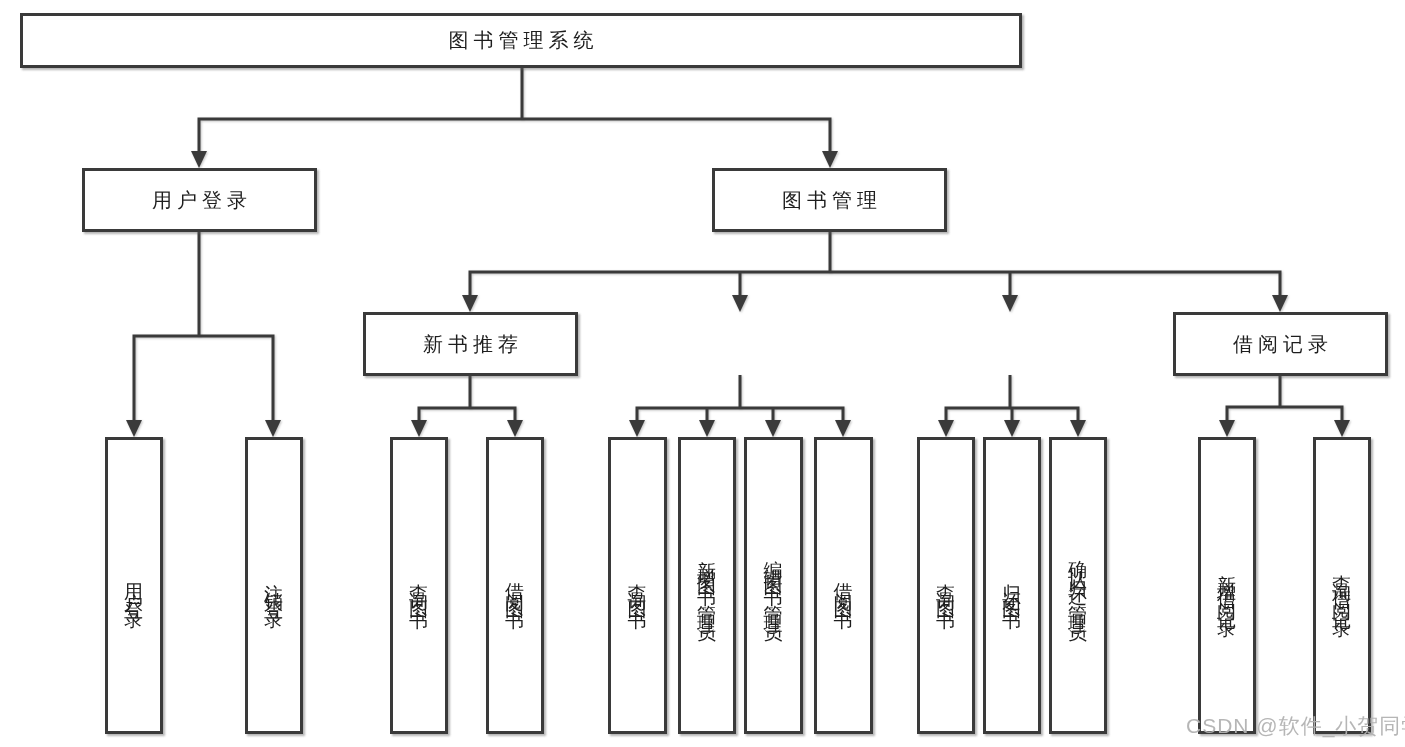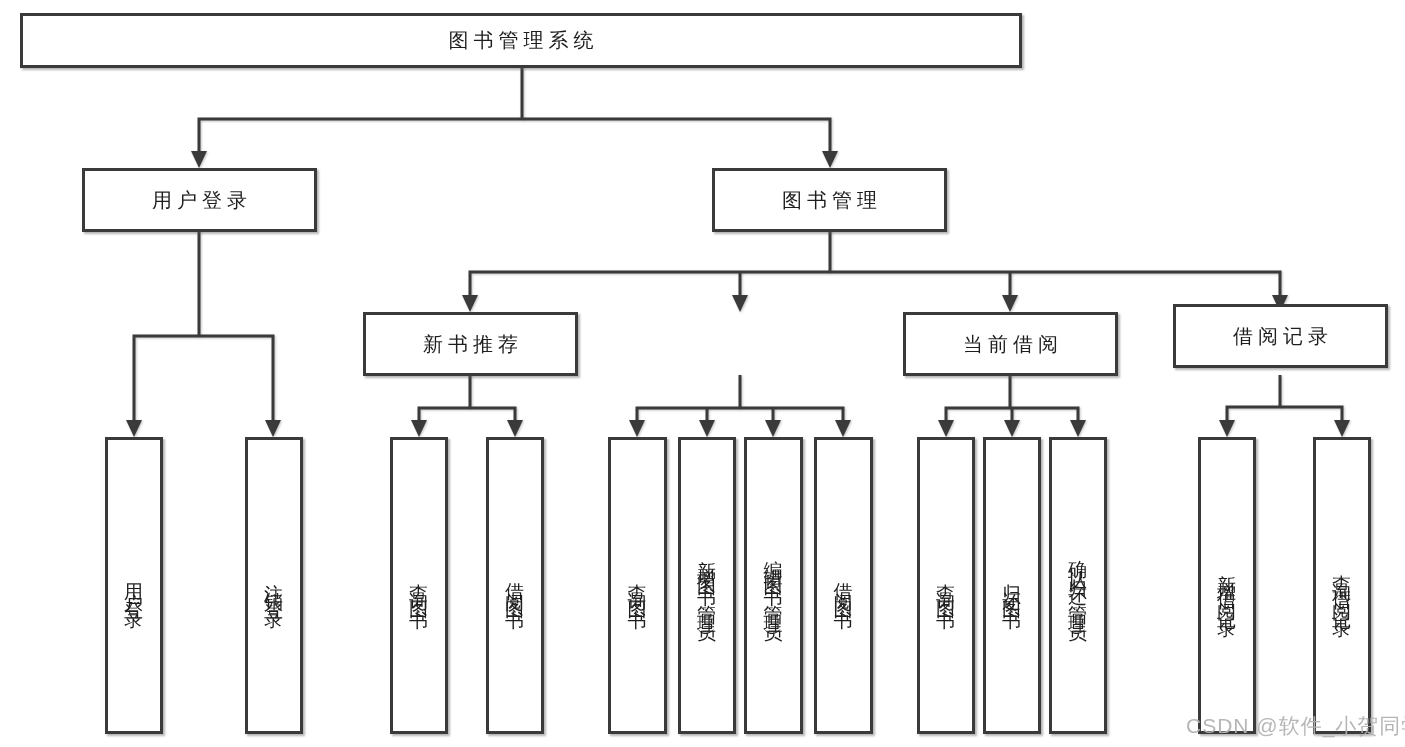--- a/index.html
+++ b/index.html
@@ -129,24 +129,21 @@
   <div class="node hbox" style="left:82px;top:168px;width:235px;height:64px">
     <span class="label">用户登录</span>
   </div>
   <div class="node hbox" style="left:712px;top:168px;width:235px;height:64px">
     <span class="label">图书管理</span>
   </div>
 
   <div class="node hbox" style="left:363px;top:312px;width:215px;height:64px">
     <span class="label">新书推荐</span>
   </div>
-  <div class="node hbox" style="left:903px;top:312px;width:215px;height:64px">
-    <span class="label">当前借阅</span>
-  </div>
-  <div class="node hbox" style="left:1173px;top:304px;width:215px;height:64px">
+  <div class="node hbox" style="left:1173px;top:312px;width:215px;height:64px">
     <span class="label">借阅记录</span>
   </div>
 
   <div class="node vbox" style="left:105px;top:437px;width:58px;height:297px">
     <span class="label">用户登录</span>
   </div>
   <div class="node vbox" style="left:245px;top:437px;width:58px;height:297px">
     <span class="label">注销登录</span>
   </div>
 

